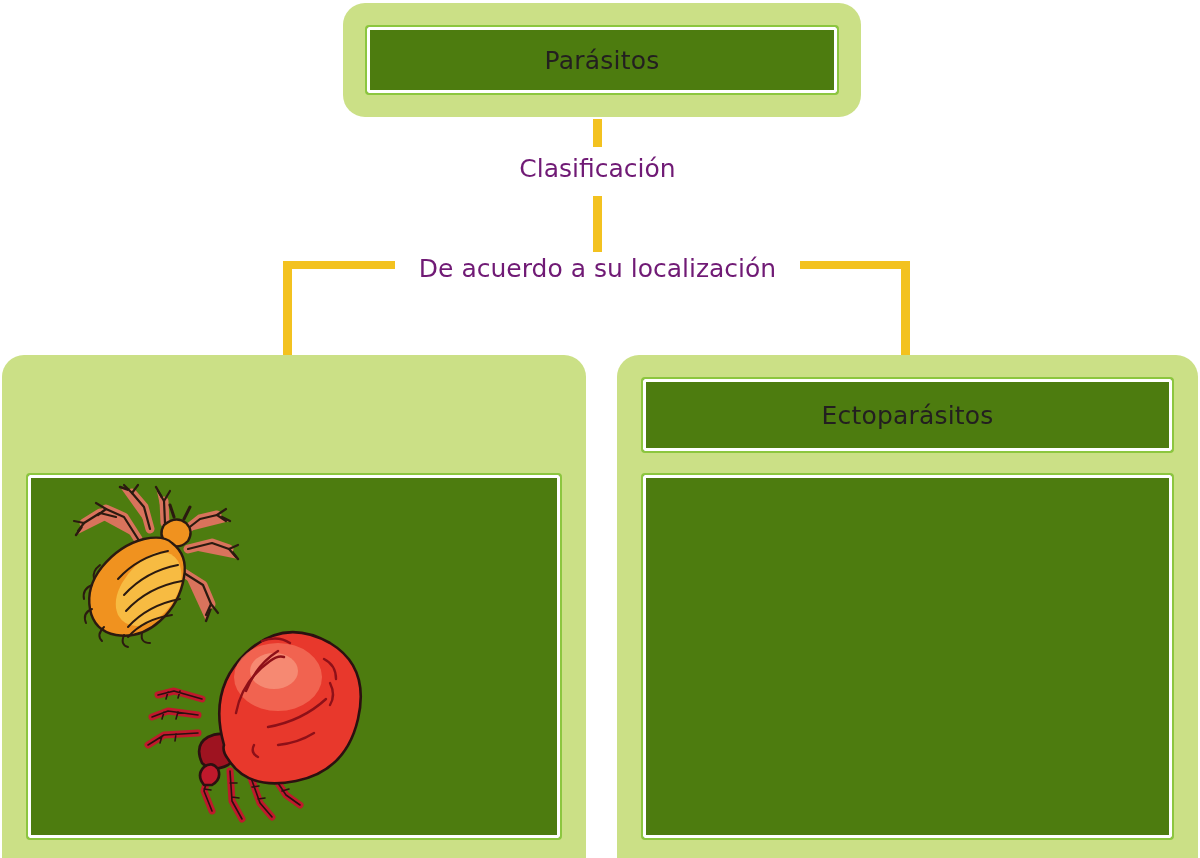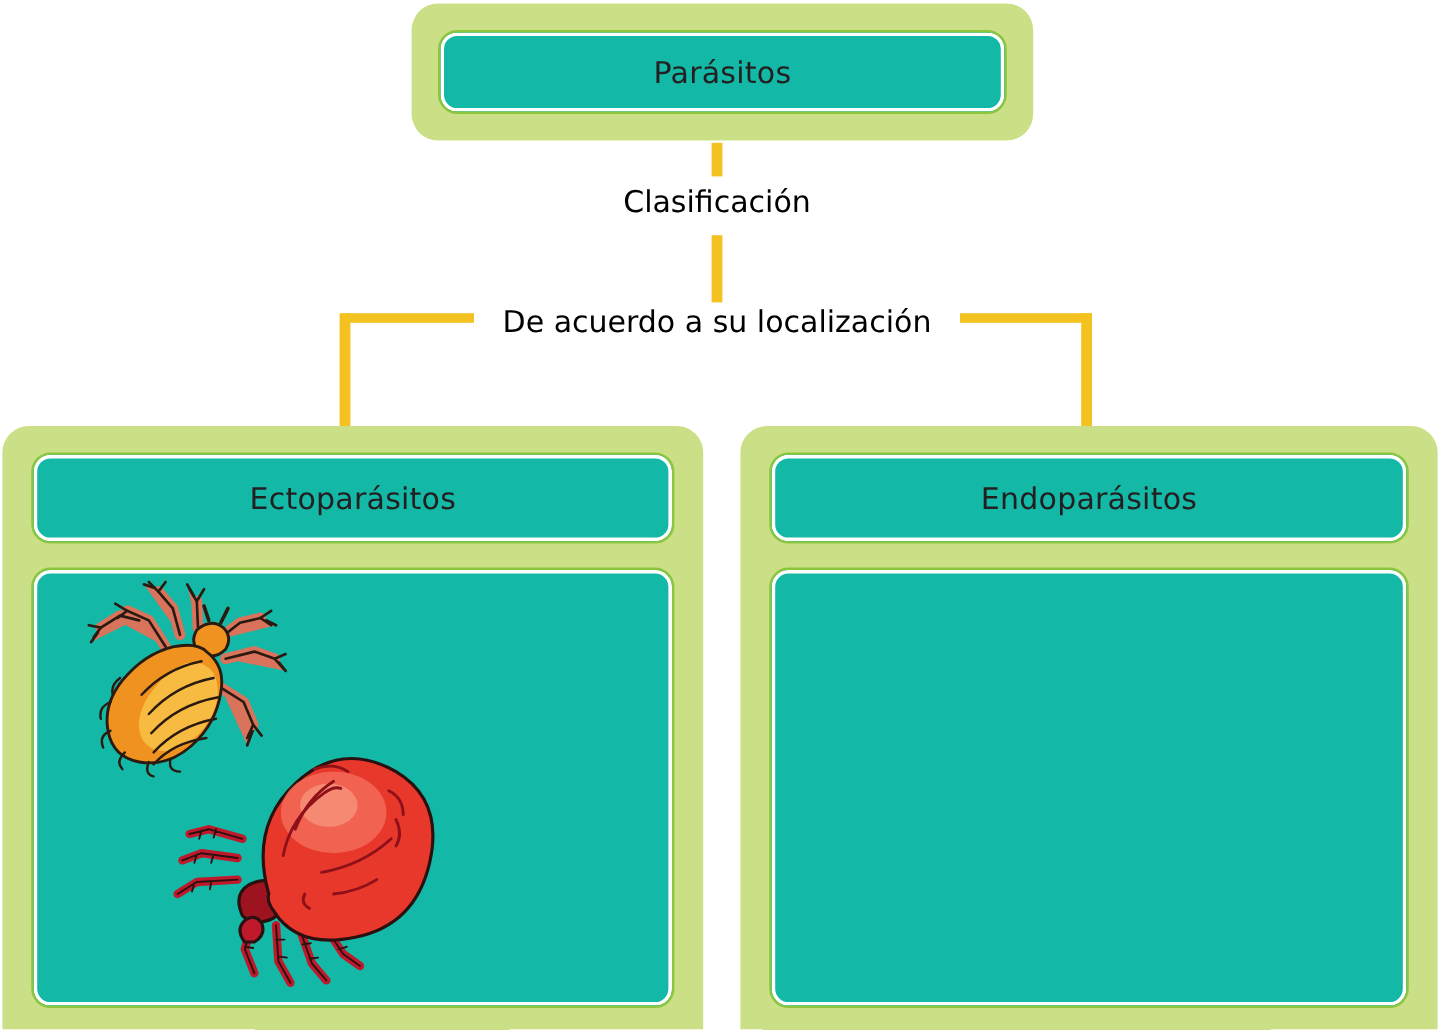--- a/index.html
+++ b/index.html
@@ -18,23 +18,23 @@
 
   
   .card {
     position: absolute;
     background: #cbe086;
     border-radius: 22px;
     box-sizing: border-box;
   }
   .card-inner {
     position: absolute;
-    background: #14b8a6;
+    background: #4d7c0f;
     border: 2px solid #8cc63f;
-    border-radius: 16px;
+    border-radius: 4px;
     box-sizing: border-box;
     box-shadow: 0 0 0 3px #ffffff inset;
     display: flex;
     align-items: center;
     justify-content: center;
   }
   .card-label {
     font-size: 25px;
     font-weight: 400;
     letter-spacing: 0.2px;
@@ -96,21 +96,21 @@
   #conn-mid-vert    { left: 593px; top: 196px;  width: 9px;  height: 69px; }
   #conn-split-left  { left: 288px; top: 261px;  width: 210px; height: 8px; }
   #conn-split-right { left: 702px; top: 261px;  width: 208px; height: 8px; }
   #conn-drop-left   { left: 283px; top: 261px;  width: 9px;  height: 98px; }
   #conn-drop-right  { left: 901px; top: 261px;  width: 9px;  height: 98px; }
 
   
   .edge-label {
     position: absolute;
     font-size: 25px;
-    color: #000000;
+    color: #701a75;
     background: #ffffff;
     white-space: nowrap;
     text-align: center;
     line-height: 1;
   }
   #label-clasificacion {
     left: 445px;
     top: 152px;
     width: 305px;
     padding: 4px 0;
@@ -149,23 +149,20 @@
 <div class="connector" id="conn-split-left"></div>
 <div class="connector" id="conn-split-right"></div>
 <div class="connector" id="conn-drop-left"></div>
 <div class="connector" id="conn-drop-right"></div>
 
 <div class="edge-label" id="label-clasificacion">Clasificación</div>
 <div class="edge-label" id="label-localizacion">De acuerdo a su localización</div>
 
 <div class="card" id="ecto-card">
 
-  <div class="card-inner branch-head">
-    <span class="card-label">Ectoparásitos</span>
-  </div>
 
   <div class="card-inner branch-body">
 
     <div class="art" id="art-louse">
       <svg viewBox="0 0 220 180">
         <g stroke="#2b1a10" stroke-width="2.4" stroke-linecap="round" stroke-linejoin="round" fill="none">
 
           <g fill="#d9735c">
             <path d="M92 58 L78 36 L60 28 L48 34"></path>
             <path d="M70 34 L56 30 L40 40 L30 54"></path>
@@ -343,21 +340,21 @@
         </g>
       </svg>
     </div>
 
   </div>
 </div>
 
 <div class="card" id="endo-card">
 
   <div class="card-inner branch-head">
-    <span class="card-label">Endoparásitos</span>
+    <span class="card-label">Ectoparásitos</span>
   </div>
 
   <div class="card-inner branch-body">
 
     <div class="art" id="art-tapeworm">
       <svg viewBox="0 0 270 345">
         <g stroke="#231018" stroke-width="3" stroke-linecap="round" stroke-linejoin="round">
 
           <g stroke="#231018" stroke-width="2.4" fill="none">
             <path d="M104 40 l-6 -14 M112 34 l-4 -16 M122 30 l0 -18 M132 29 l4 -18 M142 31 l8 -16 M152 36 l12 -14 M160 42 l16 -10

